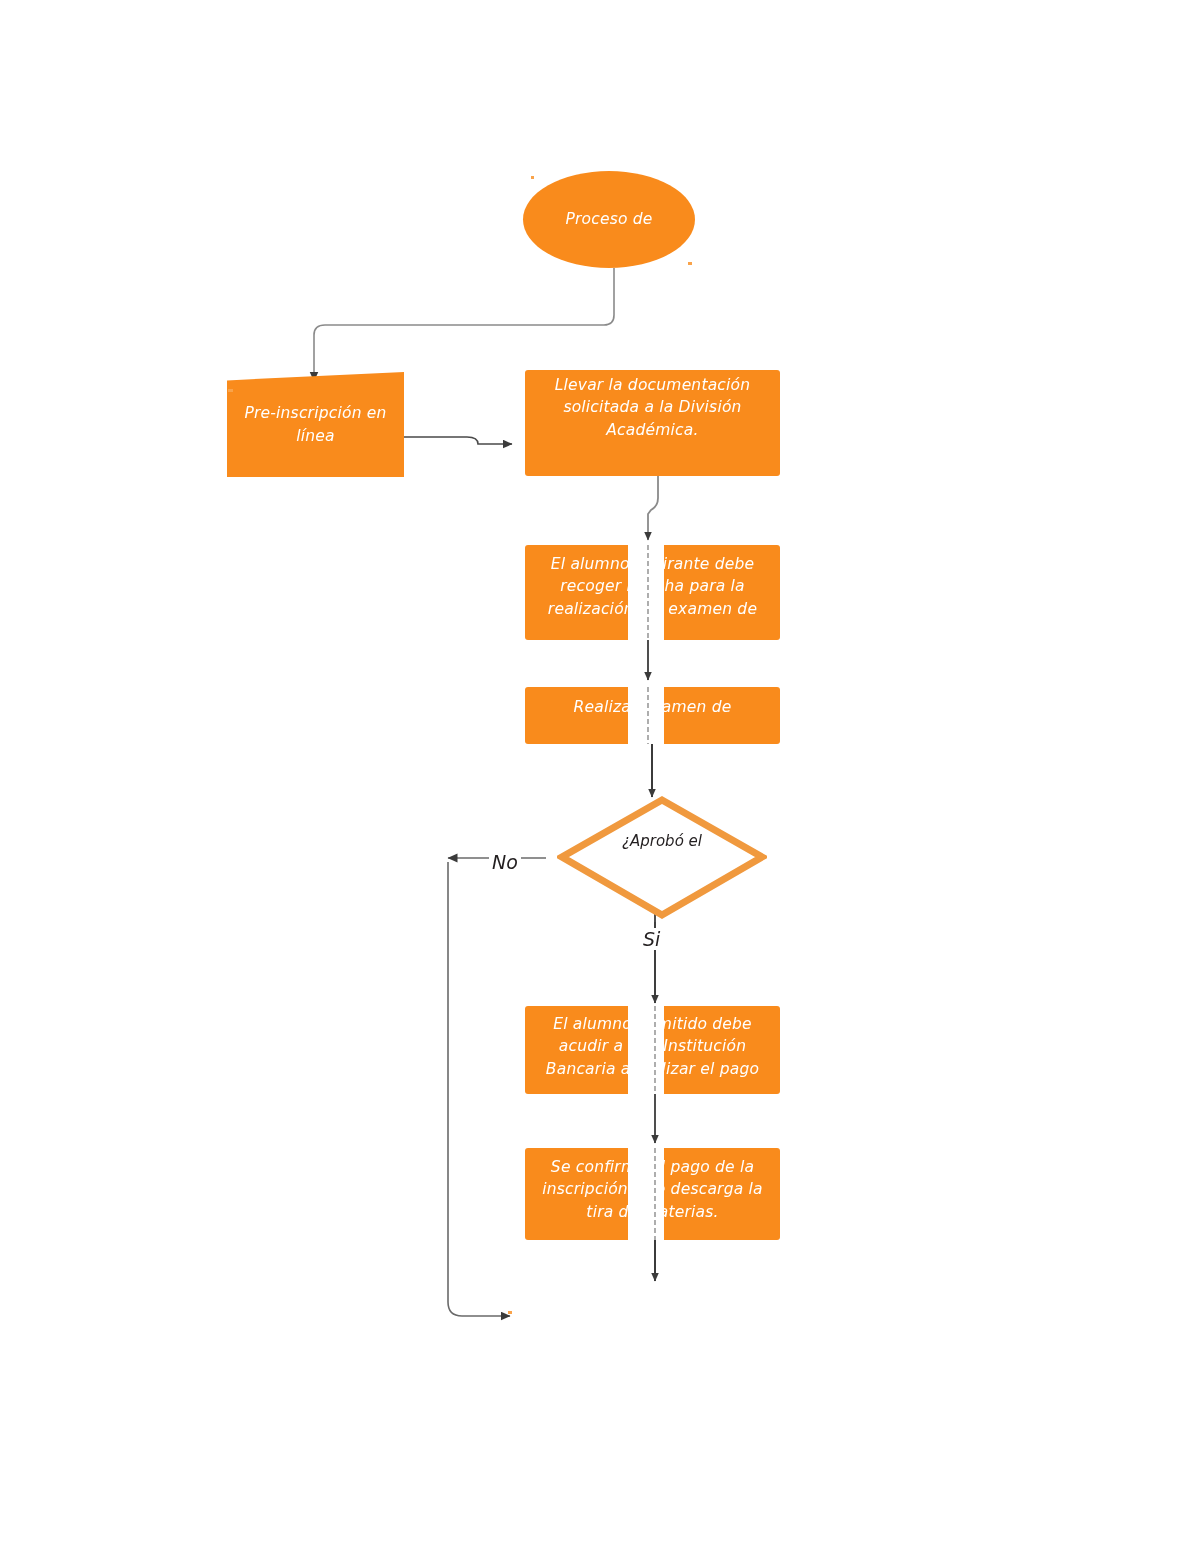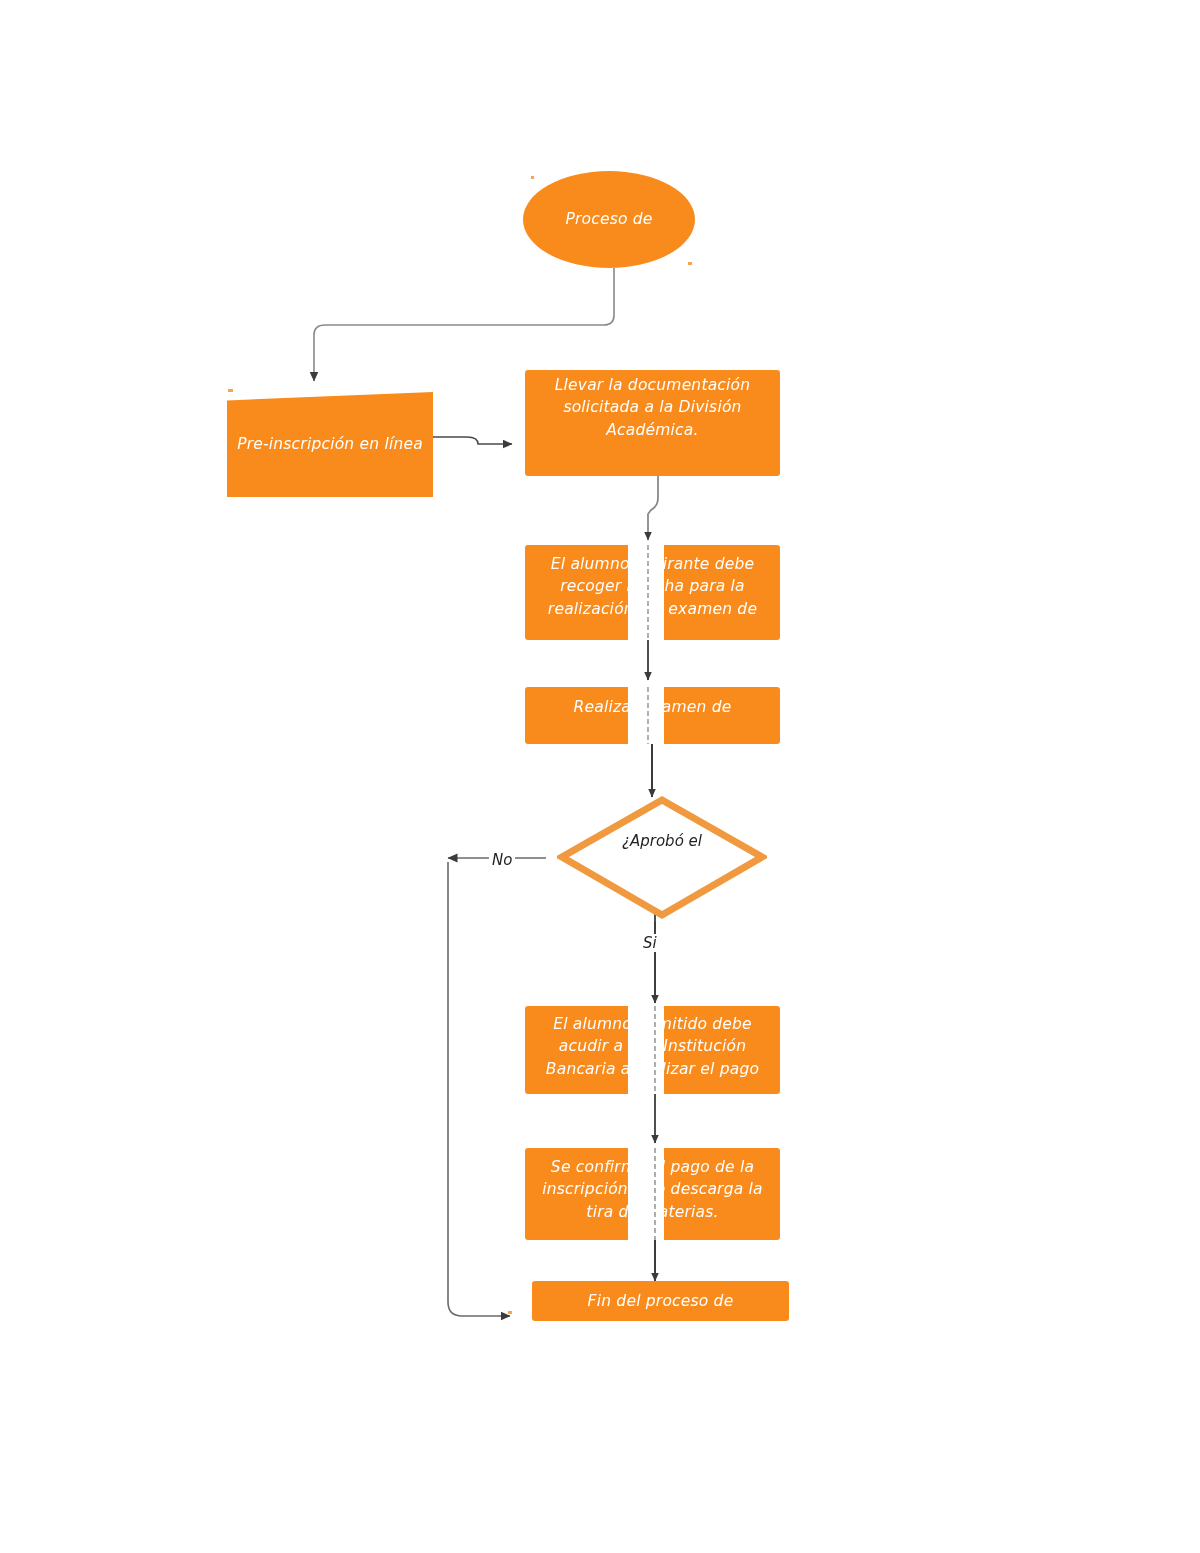--- a/index.html
+++ b/index.html
@@ -57,21 +57,21 @@
     display: flex;
     align-items: center;
     justify-content: center;
     text-align: center;
     color: #231f20;
     font-size: 15px;
     line-height: 1.45;
   }
   .edge-label {
     position: absolute;
-    font-size: 15px;
+    font-size: 19px;
     color: #231f20;
     background: #ffffff;
     padding: 0 3px;
     white-space: nowrap;
   }
   svg.layer {
     position: absolute;
     left: 0;
     top: 0;
     width: 1200px;
@@ -125,21 +125,21 @@
     <path d="M655,1240 L655,1281" fill="none" stroke="#3b3b3b" stroke-width="2" marker-end="url(#arrowDark)"></path>
 
     <path d="M546,858 L448,858" fill="none" stroke="#6a6a6a" stroke-width="1.6" marker-end="url(#arrowDarkL)"></path>
     <path d="M448,862 L448,1302 Q448,1316 462,1316 L510,1316" fill="none" stroke="#6a6a6a" stroke-width="1.6" marker-end="url(#arrowDarkL)"></path>
   </svg>
 
   <div class="node start-ellipse" style="left:523px; top:171px; width:172px; height:97px;">
     <span>Proceso de</span>
   </div>
 
-  <div class="node parallelo" style="left:227px; top:392px; width:206px; height:105px; clip-path: polygon(0% 8%, 100% 0%, 100% 100%, 0% 100%);">
+  <div class="node parallelo" style="left:227px; top:372px; width:177px; height:105px; clip-path: polygon(0% 8%, 100% 0%, 100% 100%, 0% 100%);">
     <span>Pre-inscripción en línea</span>
   </div>
 
   <div class="node proc-box" style="left:525px; top:370px; width:255px; height:106px; align-items:flex-start; ">
     <span>Llevar la documentación solicitada a la División Académica.</span>
   </div>
 
   <div class="node proc-box" style="left:525px; top:545px; width:255px; height:95px; align-items:flex-start; padding-top:8px;">
     <span>El alumno aspirante debe recoger la ficha para la realización del examen de</span>
   </div>
@@ -158,38 +158,35 @@
   </div>
 
   <div class="node proc-box" style="left:525px; top:1006px; width:255px; height:88px; align-items:flex-start; padding-top:7px;">
     <span>El alumno admitido debe acudir a una Institución Bancaria a realizar el pago</span>
   </div>
 
   <div class="node proc-box" style="left:525px; top:1148px; width:255px; height:92px; align-items:flex-start; padding-top:8px;">
     <span>Se confirma el pago de la inscripción y se descarga la tira de materias.</span>
   </div>
 
-  <div class="node proc-box" style="left:532px; top:1281px; width:257px; height:40px;">
-    <span>Fin del proceso de</span>
-  </div>
 
   <div class="occluder" style="left:628px; top:545px; width:36px; height:95px;"></div>
   <div class="occluder" style="left:628px; top:687px; width:36px; height:57px;"></div>
   <div class="occluder" style="left:628px; top:1006px; width:36px; height:88px;"></div>
   <div class="occluder" style="left:628px; top:1148px; width:36px; height:92px;"></div>
 
   <svg class="layer above" viewBox="0 0 1200 1553">
     <path d="M648,545 L648,640" fill="none" stroke="#9a9a9a" stroke-width="1.6" stroke-dasharray="5 3"></path>
     <path d="M648,687 L648,744" fill="none" stroke="#9a9a9a" stroke-width="1.6" stroke-dasharray="5 3"></path>
     <path d="M655,922 L655,1003" fill="none" stroke="#3b3b3b" stroke-width="1.6"></path>
     <path d="M655,1006 L655,1094" fill="none" stroke="#9a9a9a" stroke-width="1.6" stroke-dasharray="5 3"></path>
     <path d="M655,1148 L655,1240" fill="none" stroke="#9a9a9a" stroke-width="1.6" stroke-dasharray="5 3"></path>
   </svg>
 
   <div class="edge-label" style="left:489px; top:851px;">No</div>
-  <div class="edge-label" style="left:640px; top:928px;margin-top:6px;">Si</div>
+  <div class="edge-label" style="left:640px; top:928px;">Si</div>
 
   <div class="speck" style="left:228px; top:389px; width:5px; height:3px;"></div>
   <div class="speck" style="left:688px; top:262px; width:4px; height:3px;"></div>
   <div class="speck" style="left:531px; top:176px; width:3px; height:3px;"></div>
   <div class="speck" style="left:508px; top:1311px; width:4px; height:3px;"></div>
 
 </div>
 
 </body></html>

